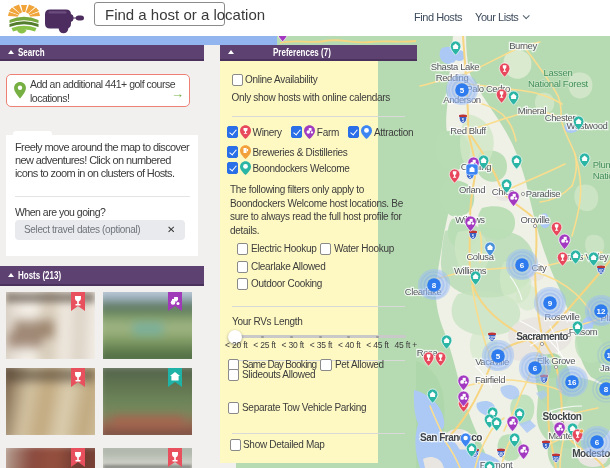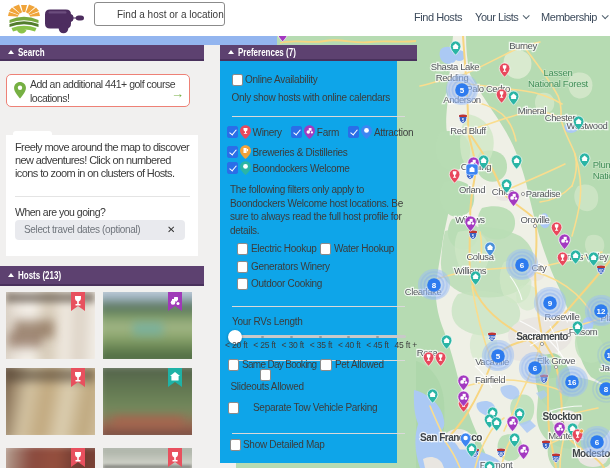--- a/index.html
+++ b/index.html
@@ -1,21 +1,21 @@
 <!DOCTYPE html>
 <html><head>
 <meta charset="utf-8">
 <style>
 * { margin:0; padding:0; box-sizing:border-box; }
 html,body { width:610px; height:468px; overflow:hidden; }
 body { font-family:"Liberation Sans", sans-serif; background:#93b5ef; position:relative; font-size:10px; color:#3c3c3c; }
 
 .hdr { position:absolute; left:0; top:0; width:610px; height:36px; background:#fff; z-index:30; }
 .logo { position:absolute; left:8px; top:3px; }
-.searchbox { position:absolute; left:94px; top:2px; width:131px; height:24px; border:1px solid #8b8b8b; border-radius:3px; background:#fff; font-size:10px; color:#3a3a3a; line-height:23px; padding-left:22px; white-space:nowrap; }
+.searchbox { position:absolute; left:94px; top:2px; width:131px; height:24px; border:1px solid #8b8b8b; border-radius:3px; background:#fff; font-size:15px; color:#3a3a3a; line-height:23px; padding-left:10px; white-space:nowrap; }
 .nav { position:absolute; top:0; height:36px; font-size:11px; letter-spacing:-0.45px; color:#3d4b5c; line-height:34px; white-space:nowrap; }
 .nav span.ch { display:inline-block; width:5px; height:5px; border-right:1.4px solid #53626f; border-bottom:1.4px solid #53626f; transform:rotate(45deg) translateY(-1px); margin-left:5px; position:relative; top:-2px; }
 
 .phead { position:absolute; background:#5d4170; border-bottom:2px solid #49315c; color:#fff; display:flex; align-items:center; z-index:21; }
 .phead b { font-size:10px; font-weight:bold; transform:scaleX(0.80); transform-origin:0 50%; white-space:nowrap; }
 .tri { width:0; height:0; border-left:3.5px solid transparent; border-right:3.5px solid transparent; border-bottom:4.5px solid #fff; margin:0 4px 0 8px; display:inline-block; }
 
 .leftcol { position:absolute; left:0; top:45px; width:236px; height:423px; background:#f1f0ef; z-index:20; }
 .golfbox { position:absolute; left:6px; top:29px; width:184px; height:33px; background:#fff; border:1px solid #ee8176; border-radius:5px; }
 .golfbox .txt { position:absolute; left:23px; top:3px; font-size:10.5px; letter-spacing:-0.5px; color:#3c3c3c; line-height:13.5px; }
@@ -30,21 +30,21 @@
 .sdate { position:absolute; left:9px; top:85px; width:170px; height:20px; background:#e9eaee; border-radius:4px; font-size:10px; letter-spacing:-0.35px; color:#70757c; line-height:20px; padding-left:9px; }
 .sdate .x { position:absolute; right:10px; top:0; color:#333; font-size:10px; }
 
 .photos { position:absolute; left:0; top:0; width:204px; }
 .ph { position:absolute; width:89px; height:67px; overflow:hidden; }
 .ph .blur { position:absolute; left:-6px; top:-4px; width:104px; height:78px; filter:blur(4px); }
 .ribbon { position:absolute; top:0; right:10px; width:14px; height:19px; z-index:2; }
 
 .map { position:absolute; left:220px; top:36px; width:390px; height:432px; z-index:5; }
 
-.pref { position:absolute; left:220px; top:45px; width:177px; height:418px; background:#0ea5e9; z-index:20; font-size:10px; letter-spacing:-0.3px; color:#3c3c3c; }
+.pref { position:absolute; left:220px; top:45px; width:158px; height:418px; background:#fef9c3; z-index:20; font-size:10px; letter-spacing:-0.3px; color:#3c3c3c; }
 .row { position:absolute; left:12px; display:flex; align-items:center; white-space:nowrap; }
 .cb { width:11.5px; height:11.5px; background:#fff; border:1px solid #8a8a8a; border-radius:2px; display:inline-block; flex:none; }
 .cbc { width:11.5px; height:11.5px; background:#2a6ee8; border:1px solid #2a6ee8; border-radius:2px; display:inline-block; flex:none; position:relative; }
 .cbc:after { content:""; position:absolute; left:3px; top:1px; width:3px; height:6px; border:solid #fff; border-width:0 1.7px 1.7px 0; transform:rotate(40deg); }
 .div { position:absolute; left:12px; width:173px; border-top:1px solid #d9d9d9; }
 .ptext { position:absolute; left:10px; width:185px; line-height:13.5px; }
 .slider { position:absolute; left:14px; width:172px; }
 .dot { position:absolute; top:2.5px; width:2.5px; height:2.5px; background:#9a9a9a; border-radius:50%; }
 .lab7 { position:absolute; left:5px; width:192px; font-size:8.5px; letter-spacing:-0.2px; color:#3c3c3c; display:flex; justify-content:space-between; }
 </style>
@@ -71,21 +71,20 @@
     </g>
     <g fill="#4d2d5f">
       <path d="M42 6.5 Q37 6.5 37 11.5 L37 20.5 Q37 25.5 42 25.5 L58 25.5 Q63 25.5 63 20.5 L63 19 Q65.5 18.2 65.5 16 L65.5 15.6 L67.5 15.6 Q68.3 17.5 70.5 17.5 L73 17.5 Q76 17.5 76 15 Q76 12.5 73 12.5 L70.5 12.5 Q68.3 12.5 67.5 14.4 L65.5 14.4 L65.5 14 Q65.5 11.8 63 11 L63 11.5 Q63 6.5 58 6.5 Z"></path>
       <circle cx="55.5" cy="25.5" r="4.8"></circle>
       <rect x="40.5" y="8.2" width="18" height="2.4" rx="1.2" fill="#8a6d9c" opacity="0.5"></rect>
     </g>
   </svg>
   <div class="searchbox">Find a host or a location</div>
   <div class="nav" style="left:414px;">Find Hosts</div>
   <div class="nav" style="left:475px;">Your Lists<span class="ch"></span></div>
-  <div class="nav" style="left:541px;">Membership<span class="ch"></span></div>
 </div>
 
 <div class="map">
 <svg width="390" height="432" viewBox="0 0 390 432">
 <rect width="390" height="432" fill="#eff0e6"></rect>
 <path d="M0,0 L233,0 C231,20 229,35 230,48 C227,70 225,85 227,97 C230,115 231,125 231,135 C233,150 232,158 230,168 C227,185 224,195 222,210 C219,228 217,240 216,250 C215,265 218,280 224,295 C230,312 234,325 238,342 C243,362 250,382 258,400 C263,412 268,424 272,432 L0,432 Z" fill="#b6dbb2"></path>
 <path d="M246,0 L390,0 L390,352 C382,347 376,344 371,341 C362,330 358,315 356,302 C353,288 350,278 346,269 C340,252 334,242 331,234 C326,220 322,210 319,199 C315,185 312,172 309,160 C306,145 303,135 298,122 C292,105 284,92 276,80 C266,65 256,50 250,38 C247,25 246,12 246,0 Z" fill="#b6dbb2"></path>
 <path d="M320,318 C338,312 352,326 351,350 C350,372 334,380 323,366 C314,354 313,328 320,318 Z" fill="#aed7ab"></path>
 <path d="M296,360 C308,355 316,362 314,376 C312,390 299,393 293,382 C288,373 290,365 296,360 Z" fill="#bddfb8" opacity="0.9"></path>
 <path d="M196,325 C212,330 222,345 224,365 C226,390 222,415 216,432 L196,432 Z" fill="#aed7ab"></path>
@@ -637,21 +636,21 @@
   <div class="ph" style="left:103px;top:156px;">
     <div class="blur" style="background:linear-gradient(180deg,#9aa396 0%,#c2c6bc 18%,#e2e1da 40%,#d5d2ca 62%,#b5b2a8 84%,#8a8880 100%);"></div>
     <div style="position:absolute;left:0;top:17px;width:100%;height:4px;background:#4a4a46;opacity:.55;filter:blur(1.5px);"></div>
     <svg class="ribbon" viewBox="0 0 14 19">
         <path d="M0 0h14v19l-7-5-7 5z" fill="#e8505e"></path>
         <path d="M4 4h6v2.5a3 3 0 0 1-2.2 2.9V12h1.7v1.5H4.5V12h1.7V9.4A3 3 0 0 1 4 6.5z" fill="#fff"></path>
       </svg>
   </div>
 </div>
 
-<div class="phead" style="left:220px;top:45px;width:197px;height:16px;">
+<div class="phead" style="left:220px;top:45px;width:197px;height:16px;gap:35px;">
     <span class="tri"></span>
     <b>Preferences (7)</b>
   </div>
 <div class="pref">
   <div class="row" style="left:11.5px;top:29px;">
       <span class="cb"></span>
       <span style="margin-left:2px;">Online Availability</span>
     </div>
   <div class="row" style="left:11.5px;top:47px;">Only show hosts with online calendars</div>
   <div class="div" style="top:71px;"></div>
@@ -695,21 +694,21 @@
   </div>
   <div class="ptext" style="top:138px;">The following filters only apply to<br>Boondockers Welcome host locations. Be<br>sure to always read the full host profile for<br>details.</div>
   <div class="row" style="left:16.5px;top:198px;">
       <span class="cb"></span>
       <span style="margin-left:3px;">Electric Hookup</span>
       <span class="cb" style="margin-left:3px;"></span>
       <span style="margin-left:3px;">Water Hookup</span>
     </div>
   <div class="row" style="left:16.5px;top:216px;">
       <span class="cb"></span>
-      <span style="margin-left:3px;">Generators Winery</span>
+      <span style="margin-left:3px;">Clearlake Allowed</span>
     </div>
   <div class="row" style="left:16.5px;top:233px;">
       <span class="cb"></span>
       <span style="margin-left:3px;">Outdoor Cooking</span>
     </div>
   <div class="div" style="top:261px;"></div>
   <div class="row" style="top:271px;">Your RVs Length</div>
   <div class="slider" style="top:288px;">
     <div style="position:absolute;left:0;top:2px;width:100%;height:3px;background:#c9c9c9;border-radius:2px;"></div>
     <div class="dot" style="left:27px;"></div>
@@ -728,26 +727,26 @@
       <span>&lt; 45 ft</span>
       <span>45 ft +</span>
     </div>
   <div class="div" style="top:315px;"></div>
   <div class="row" style="left:7.5px;top:314px;">
       <span class="cb"></span>
       <span style="margin-left:3px;letter-spacing:-0.7px;">Same Day Booking</span>
       <span class="cb" style="margin-left:4px;"></span>
       <span style="margin-left:3px;">Pet Allowed</span>
     </div>
-  <div class="row" style="left:7.5px;top:324px;flex-direction:column;">
+  <div class="row" style="left:7.5px;top:324px;">
       <span class="cb"></span>
       <span style="margin-left:3px;">Slideouts Allowed</span>
     </div>
   <div class="row" style="left:7.5px;top:357px;">
       <span class="cb"></span>
-      <span style="margin-left:14px;">Separate Tow Vehicle Parking</span>
+      <span style="margin-left:3px;">Separate Tow Vehicle Parking</span>
     </div>
   <div class="div" style="top:388px;"></div>
   <div class="row" style="left:9.5px;top:394px;">
       <span class="cb"></span>
       <span style="margin-left:2px;">Show Detailed Map</span>
     </div>
 </div>
 
 </body></html>

